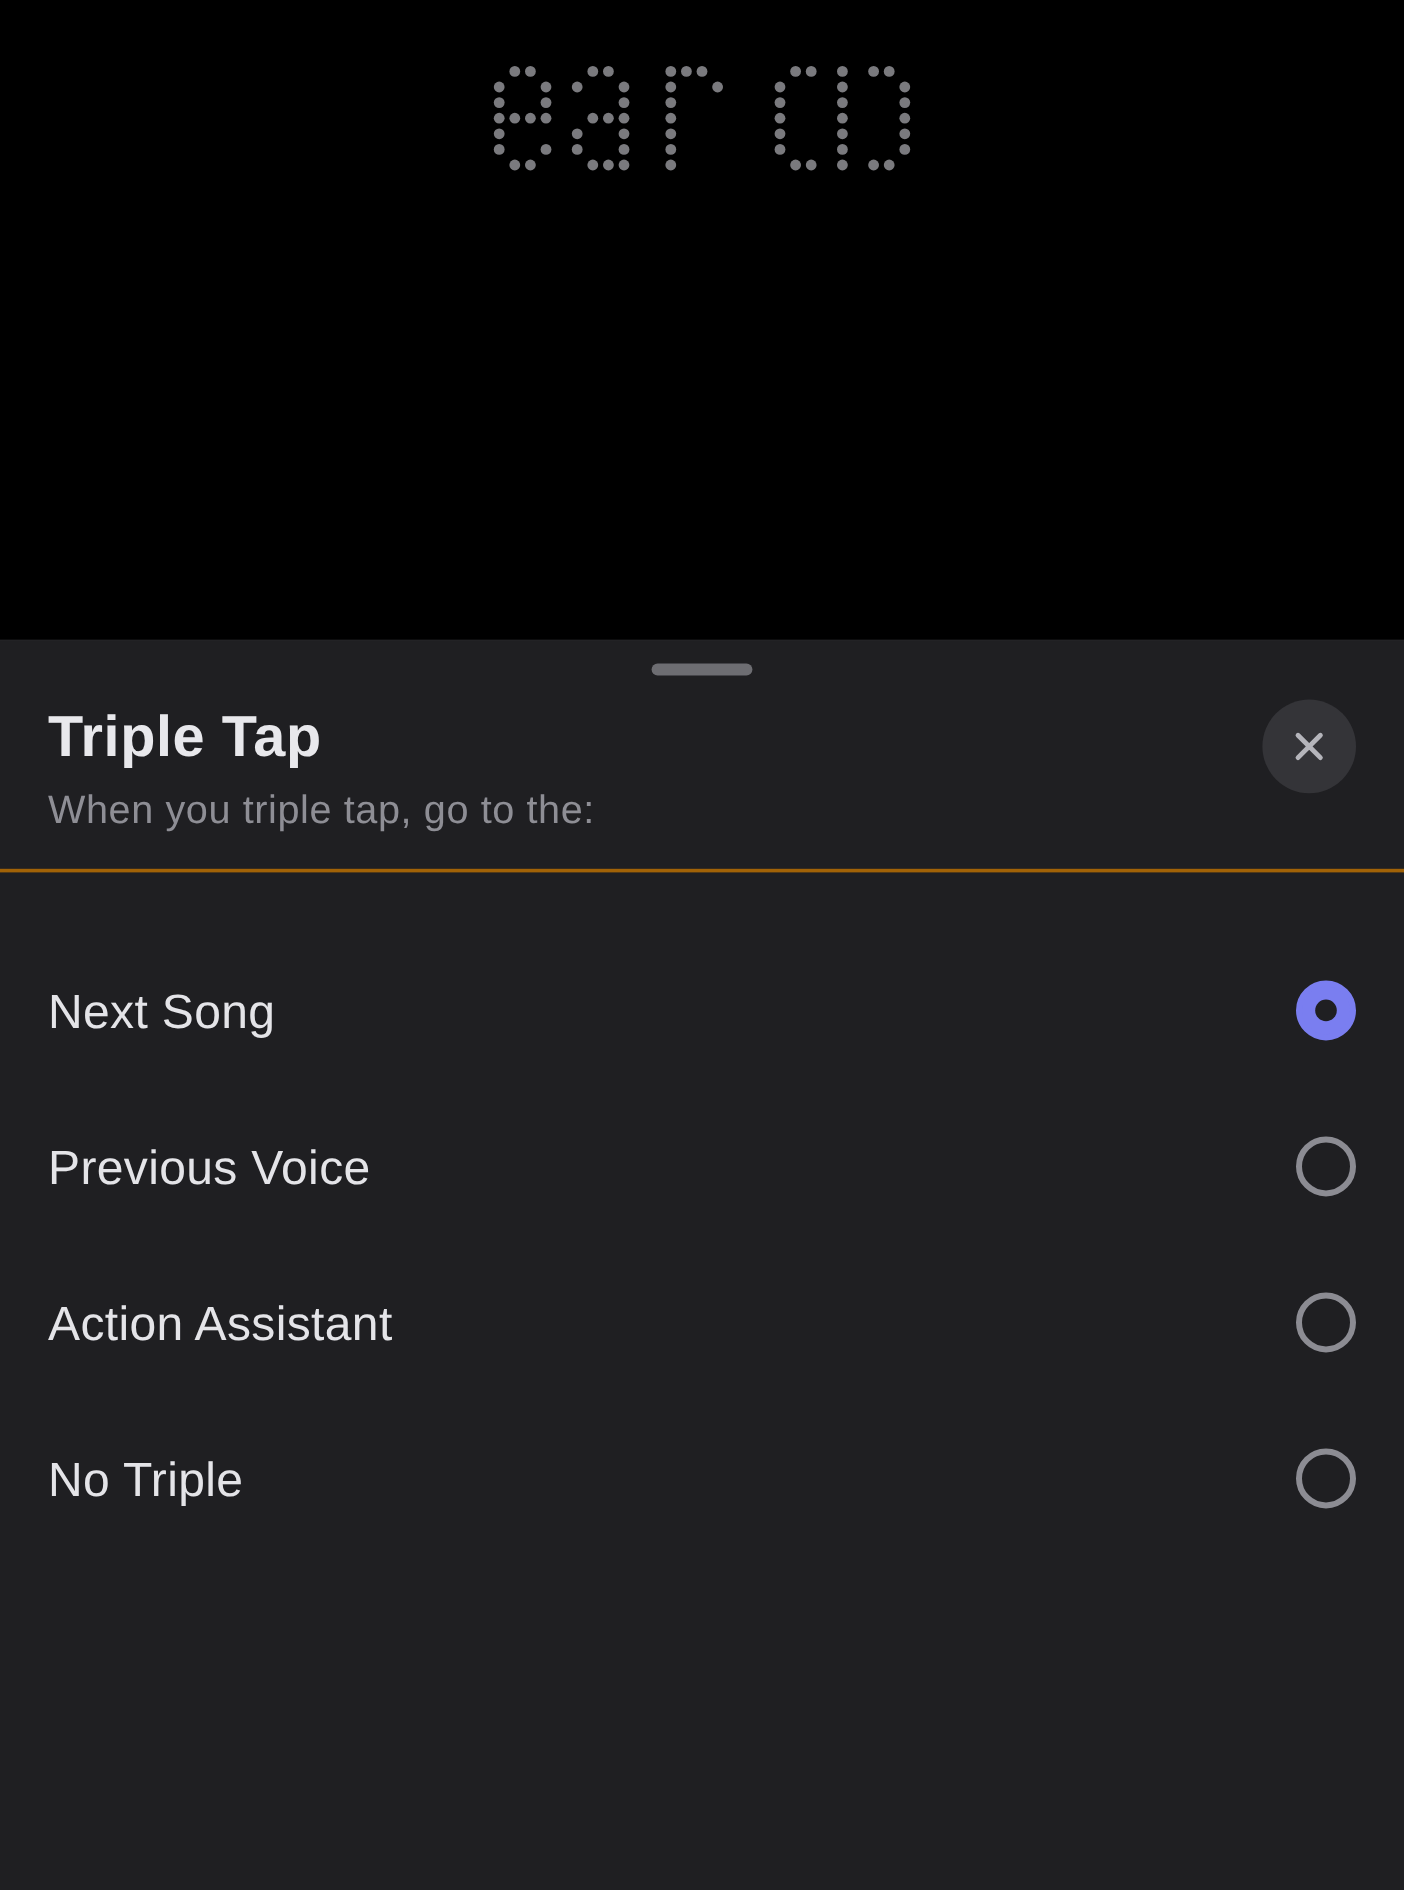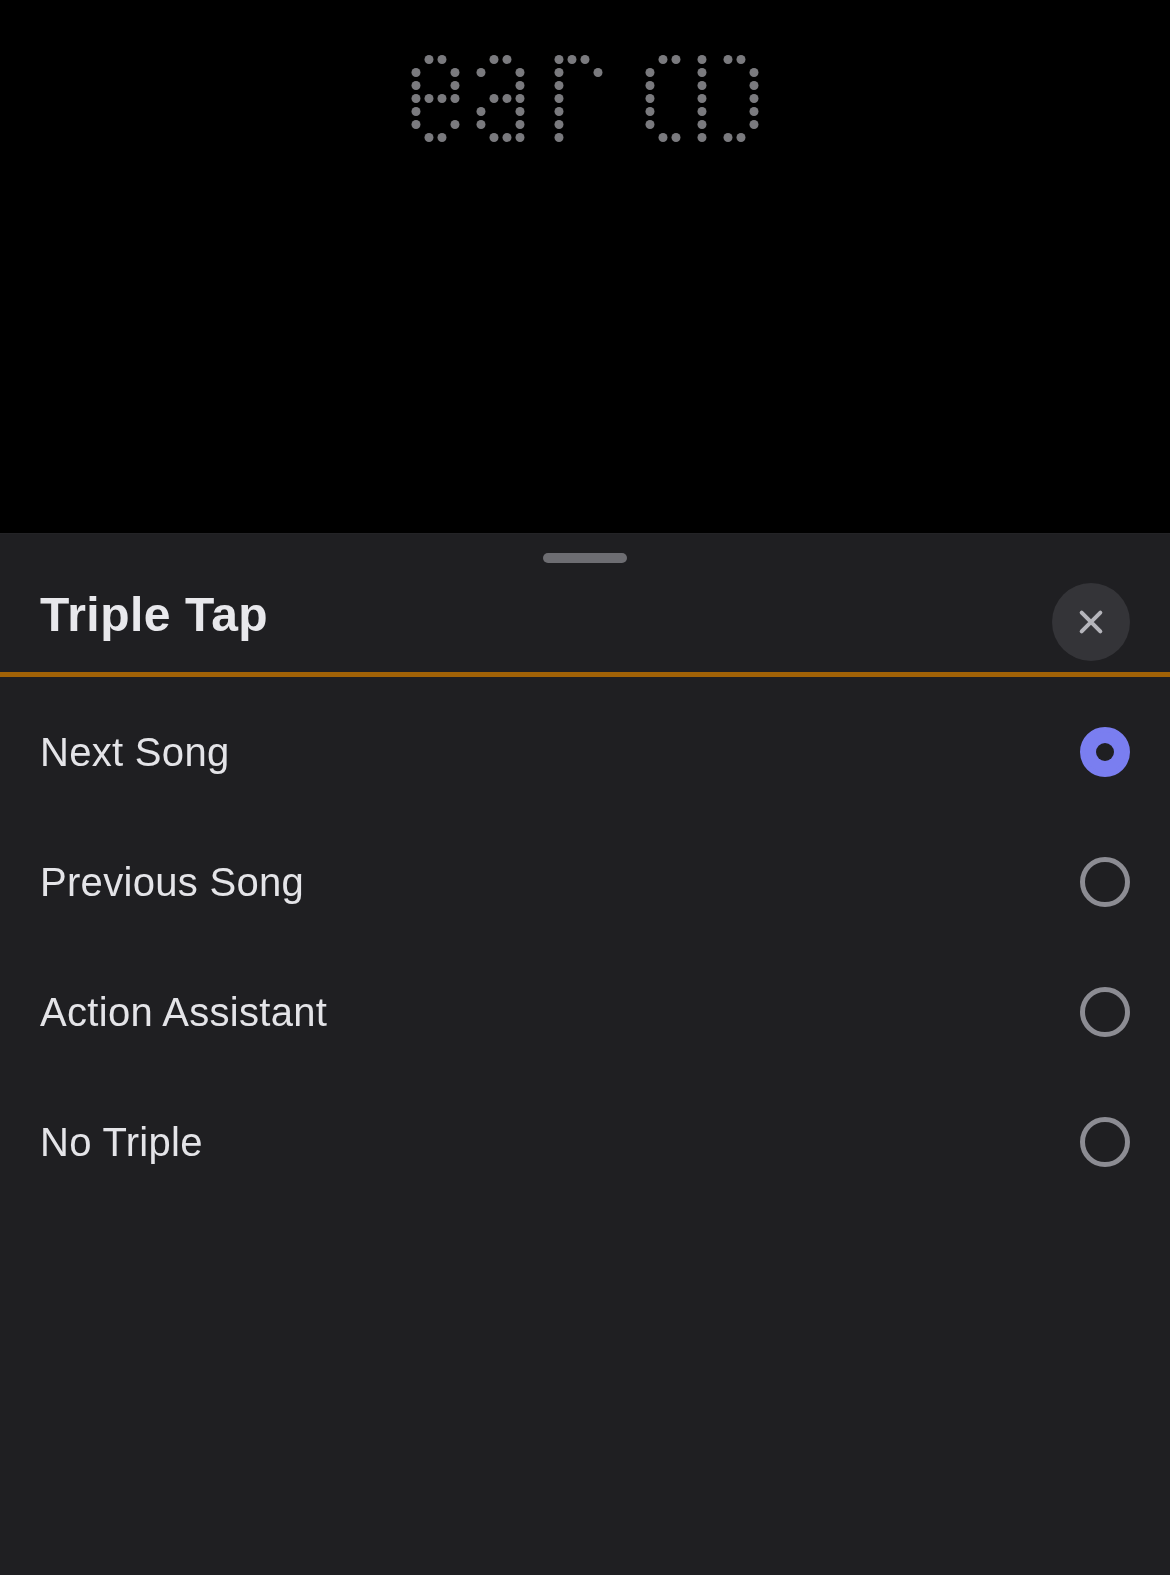--- a/index.html
+++ b/index.html
@@ -128,21 +128,21 @@
     left: 50%;
     transform: translateX(-50%);
     width: 84px;
     height: 10px;
     border-radius: 6px;
     background: #6d6d72;
   }
 
   .sheet-header {
     padding: 54px 40px 30px 40px;
-    border-bottom: 5px solid #a16207;
+    border-bottom: 3px solid #a16207;
     position: relative;
   }
   .sheet-title {
     font-size: 48px;
     font-weight: 600;
     letter-spacing: 0.5px;
     color: #e8e8ec;
   }
   .sheet-sub {
     margin-top: 14px;
@@ -164,21 +164,21 @@
     justify-content: center;
     cursor: pointer;
   }
   .close-btn svg { width: 32px; height: 32px; }
 
   .options {
     padding: 10px 40px 0 40px;
   }
   .option {
     display: flex;
-    align-items: center;
+    align-items: flex-end;
     justify-content: space-between;
     height: 130px;
     cursor: pointer;
   }
   .option-label {
     font-size: 40px;
     font-weight: 500;
     color: #e4e4e8;
     letter-spacing: 0.3px;
   }
@@ -430,37 +430,38 @@
     <div class="dot"></div>
   </div>
 </div>
 
 <div class="sheet">
 
   <div class="grabber"></div>
 
   <div class="sheet-header">
     <div class="sheet-title">Triple Tap</div>
+    <div class="sheet-sub">When you triple tap, go to the:</div>
 
     <div class="close-btn">
       <svg viewBox="0 0 24 24">
         <path d="M5 5 L19 19 M19 5 L5 19" stroke="#b5b5bb" stroke-width="3" stroke-linecap="round" fill="none"></path>
       </svg>
     </div>
   </div>
 
   <div class="options">
 
     <div class="option">
       <span class="option-label">Next Song</span>
       <span class="radio selected"></span>
     </div>
 
     <div class="option">
-      <span class="option-label">Previous Song</span>
+      <span class="option-label">Previous Voice</span>
       <span class="radio"></span>
     </div>
 
     <div class="option">
       <span class="option-label">Action Assistant</span>
       <span class="radio"></span>
     </div>
 
     <div class="option">
       <span class="option-label">No Triple</span>

